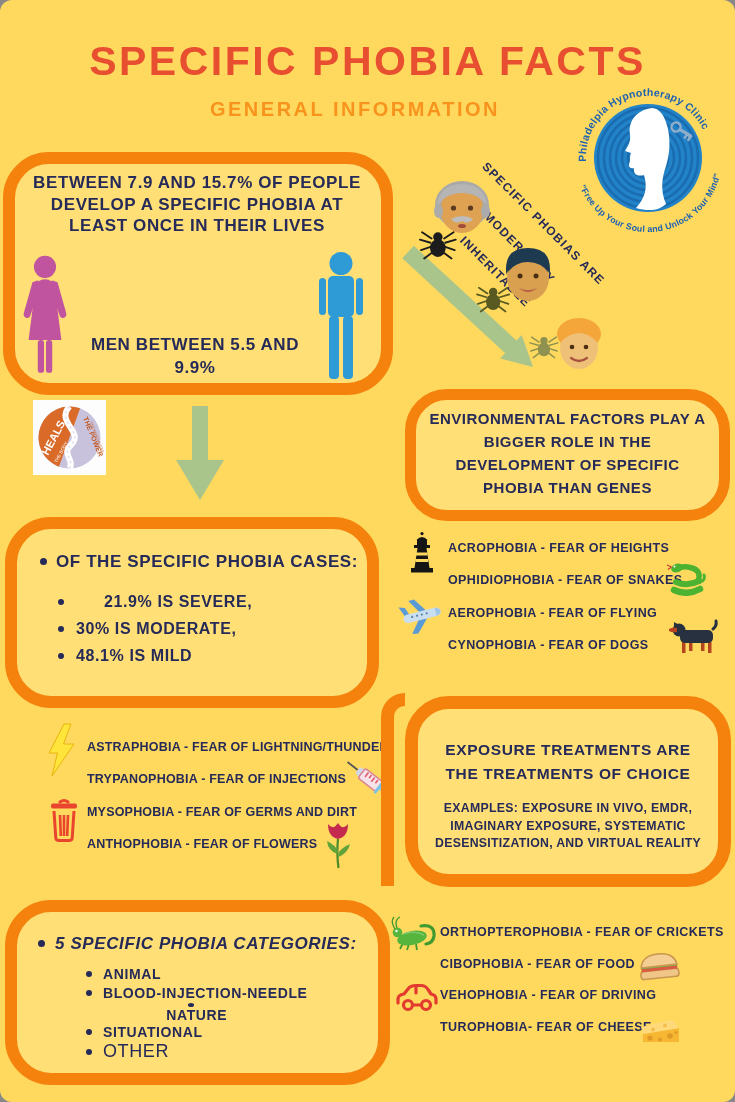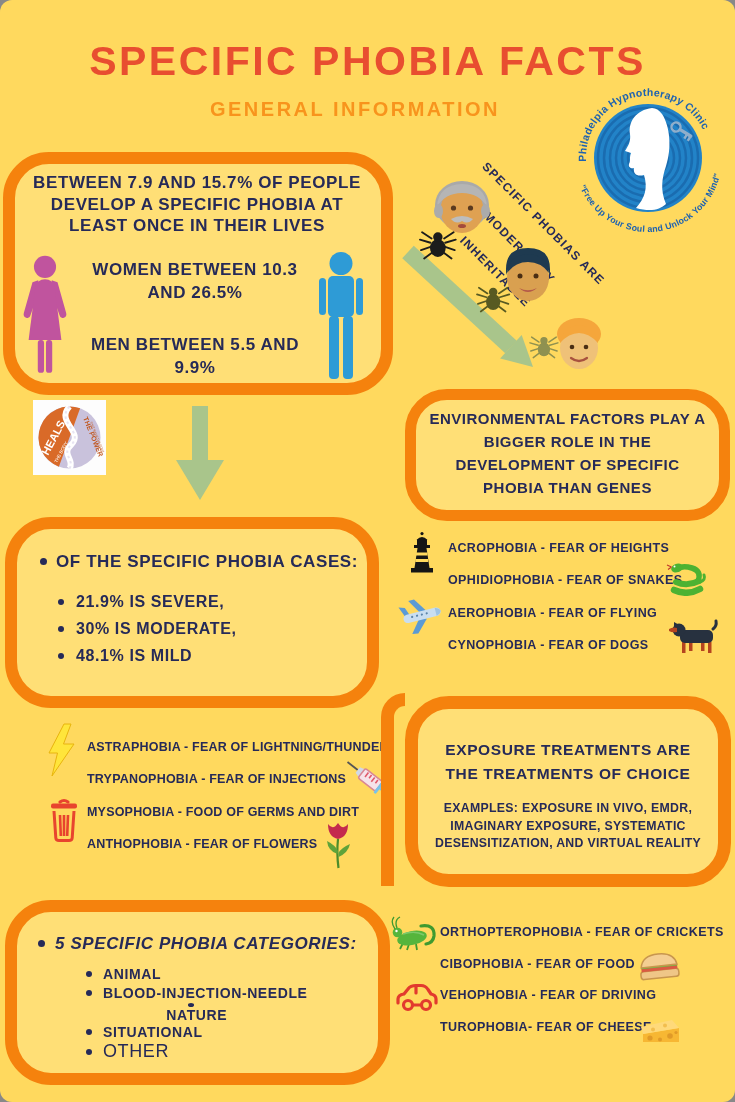--- a/index.html
+++ b/index.html
@@ -136,24 +136,20 @@
     </g>
     <use href="#spider-shape" transform="translate(137,165) scale(0.82)" style="color:#8F9150"></use>
   </svg>
 
   <div class="obox" style="left:3px;top:152px;width:390px;height:243px;"></div>
   <div class="abs ctr big-txt" style="left:18px;top:172px;width:358px;">
     <span class="line">BETWEEN 7.9 AND 15.7% OF PEOPLE</span>
     <span class="line">DEVELOP A SPECIFIC PHOBIA AT</span>
     <span class="line">LEAST ONCE IN THEIR LIVES</span>
   </div>
-  <div class="abs ctr big-txt" style="left:75px;top:258px;width:240px;line-height:23px;">
-    <span class="line">WOMEN BETWEEN 10.3</span>
-    <span class="line">AND 26.5%</span>
-  </div>
   <div class="abs ctr big-txt" style="left:75px;top:333px;width:240px;line-height:23px;">
     <span class="line">MEN BETWEEN 5.5 AND</span>
     <span class="line">9.9%</span>
   </div>
 
   <svg class="abs" style="left:19px;top:253px;" width="52" height="124" viewBox="0 0 54 124" fill="#C0549E">
     <circle cx="27" cy="12" r="11.5"></circle>
     <path d="M20,26 L14,28 L5,60 Q4,64 8,65 Q11,66 12,62 L19,42 Z"></path>
     <path d="M34,26 L40,28 L49,60 Q50,64 46,65 Q43,66 42,62 L35,42 Z"></path>
     <path d="M27,25 Q19,25 17,33 L10,88 L44,88 L37,33 Q35,25 27,25 Z"></path>
@@ -192,21 +188,21 @@
     <span class="line">ENVIRONMENTAL FACTORS PLAY A</span>
     <span class="line">BIGGER ROLE IN THE</span>
     <span class="line">DEVELOPMENT OF SPECIFIC</span>
     <span class="line">PHOBIA THAN GENES</span>
   </div>
 
   <div class="obox" style="left:5px;top:517px;width:374px;height:191px;"></div>
   <span class="abs dot" style="left:40px;top:558px;"></span>
   <div class="abs big-txt" style="left:56px;top:551px;">OF THE SPECIFIC PHOBIA CASES:</div>
   <ul class="plain abs" style="left:58px;top:588px;">
-    <li style="height:27px;">
+    <li style="height:27px;gap:28px;">
         <span class="dot" style="width:6px;height:6px;margin-right:12px;"></span>
         <span class="big-txt" style="font-size:16px;">21.9% IS SEVERE,</span>
       </li>
     <li style="height:27px;">
         <span class="dot" style="width:6px;height:6px;margin-right:12px;"></span>
         <span class="big-txt" style="font-size:16px;">30% IS MODERATE,</span>
       </li>
     <li style="height:27px;">
         <span class="dot" style="width:6px;height:6px;margin-right:12px;"></span>
         <span class="big-txt" style="font-size:16px;">48.1% IS MILD</span>
@@ -283,21 +279,21 @@
       <rect x="51" y="17.5" width="3.5" height="17" rx="1.5" fill="#2E5F85"></rect>
     </g>
   </svg>
 
   <svg class="abs" style="left:47px;top:798px;" width="34" height="44" viewBox="0 0 34 44">
     <path d="M13,4 Q17,1 21,4" stroke="#E8442E" fill="none" stroke-width="3" stroke-linecap="round"></path>
     <rect x="4" y="5.5" width="26" height="5" rx="2" fill="#E8442E"></rect>
     <path d="M7,13 L8.8,40 Q9,42.5 12,42.5 L22,42.5 Q25,42.5 25.2,40 L27,13" stroke="#E8442E" fill="none" stroke-width="3"></path>
     <path d="M13,17 L13.8,38 M17,17 L17,38 M21,17 L20.2,38" stroke="#E8442E" stroke-width="2.6"></path>
   </svg>
-  <div class="abs row-label" style="left:87px;top:805px;letter-spacing:0.2px;">MYSOPHOBIA - FOOD OF GERMS AND DIRT</div>
+  <div class="abs row-label" style="left:87px;top:805px;letter-spacing:0.2px;">MYSOPHOBIA - FEAR OF GERMS AND DIRT</div>
 
   <div class="abs row-label" style="left:87px;top:837px;letter-spacing:0.2px;">ANTHOPHOBIA - FEAR OF FLOWERS</div>
   <svg class="abs" style="left:325px;top:820px;" width="26" height="50" viewBox="0 0 26 50">
     <path d="M13,19 Q11.5,33 13.5,48" stroke="#4C8C2B" stroke-width="2.2" fill="none"></path>
     <path d="M12.5,34 Q3,31 2,21 Q10,25 13,31 Z" fill="#5FA33A"></path>
     <path d="M13.5,37 Q23,33 25,24 Q16,28 13.5,33 Z" fill="#5FA33A"></path>
     <path d="M3,4 Q3,17 13,19 Q23,17 23,4 Q18,11 13,3 Q8,11 3,4 Z" fill="#C42A4D"></path>
   </svg>
 
   <div class="side-bar"></div>

